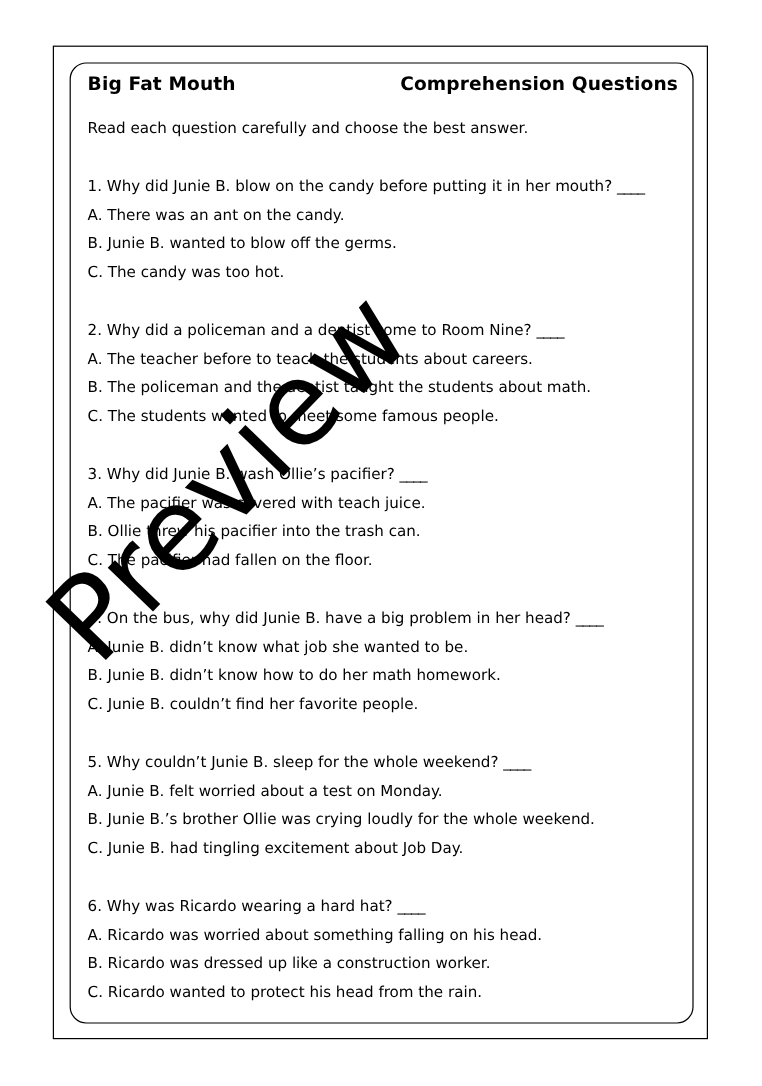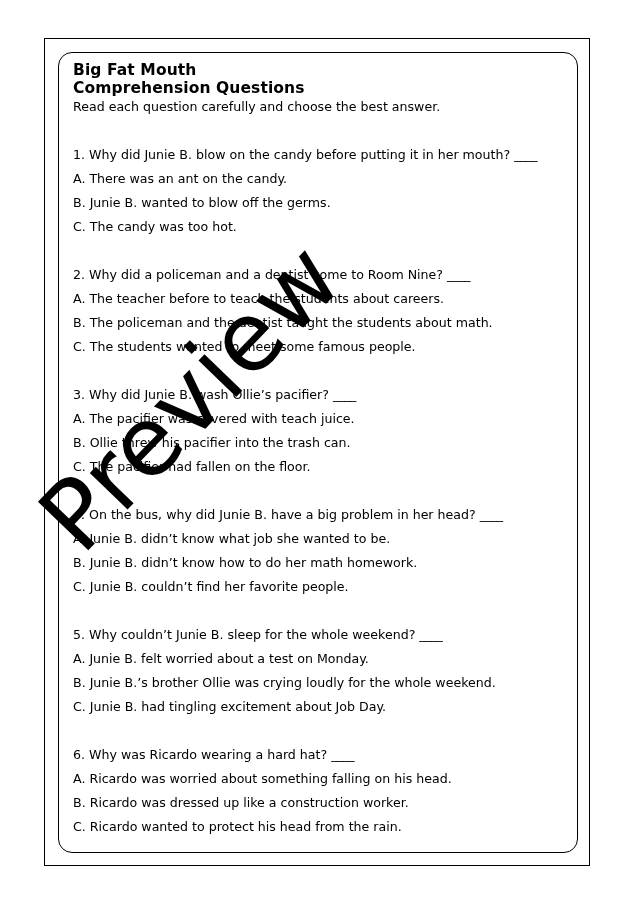--- a/index.html
+++ b/index.html
@@ -44,21 +44,20 @@
 
   
   #worksheet-header {
     position: absolute;
     left: 14px;
     top: 8px;
     width: 492px;
     display: flex;
     justify-content: space-between;
     align-items: baseline;
-    flex-direction: column;
   }
   .header-text {
     font-weight: bold;
     font-size: 15.5px;
     letter-spacing: 0.1px;
     white-space: nowrap;
   }
 
   
   #worksheet-body {

